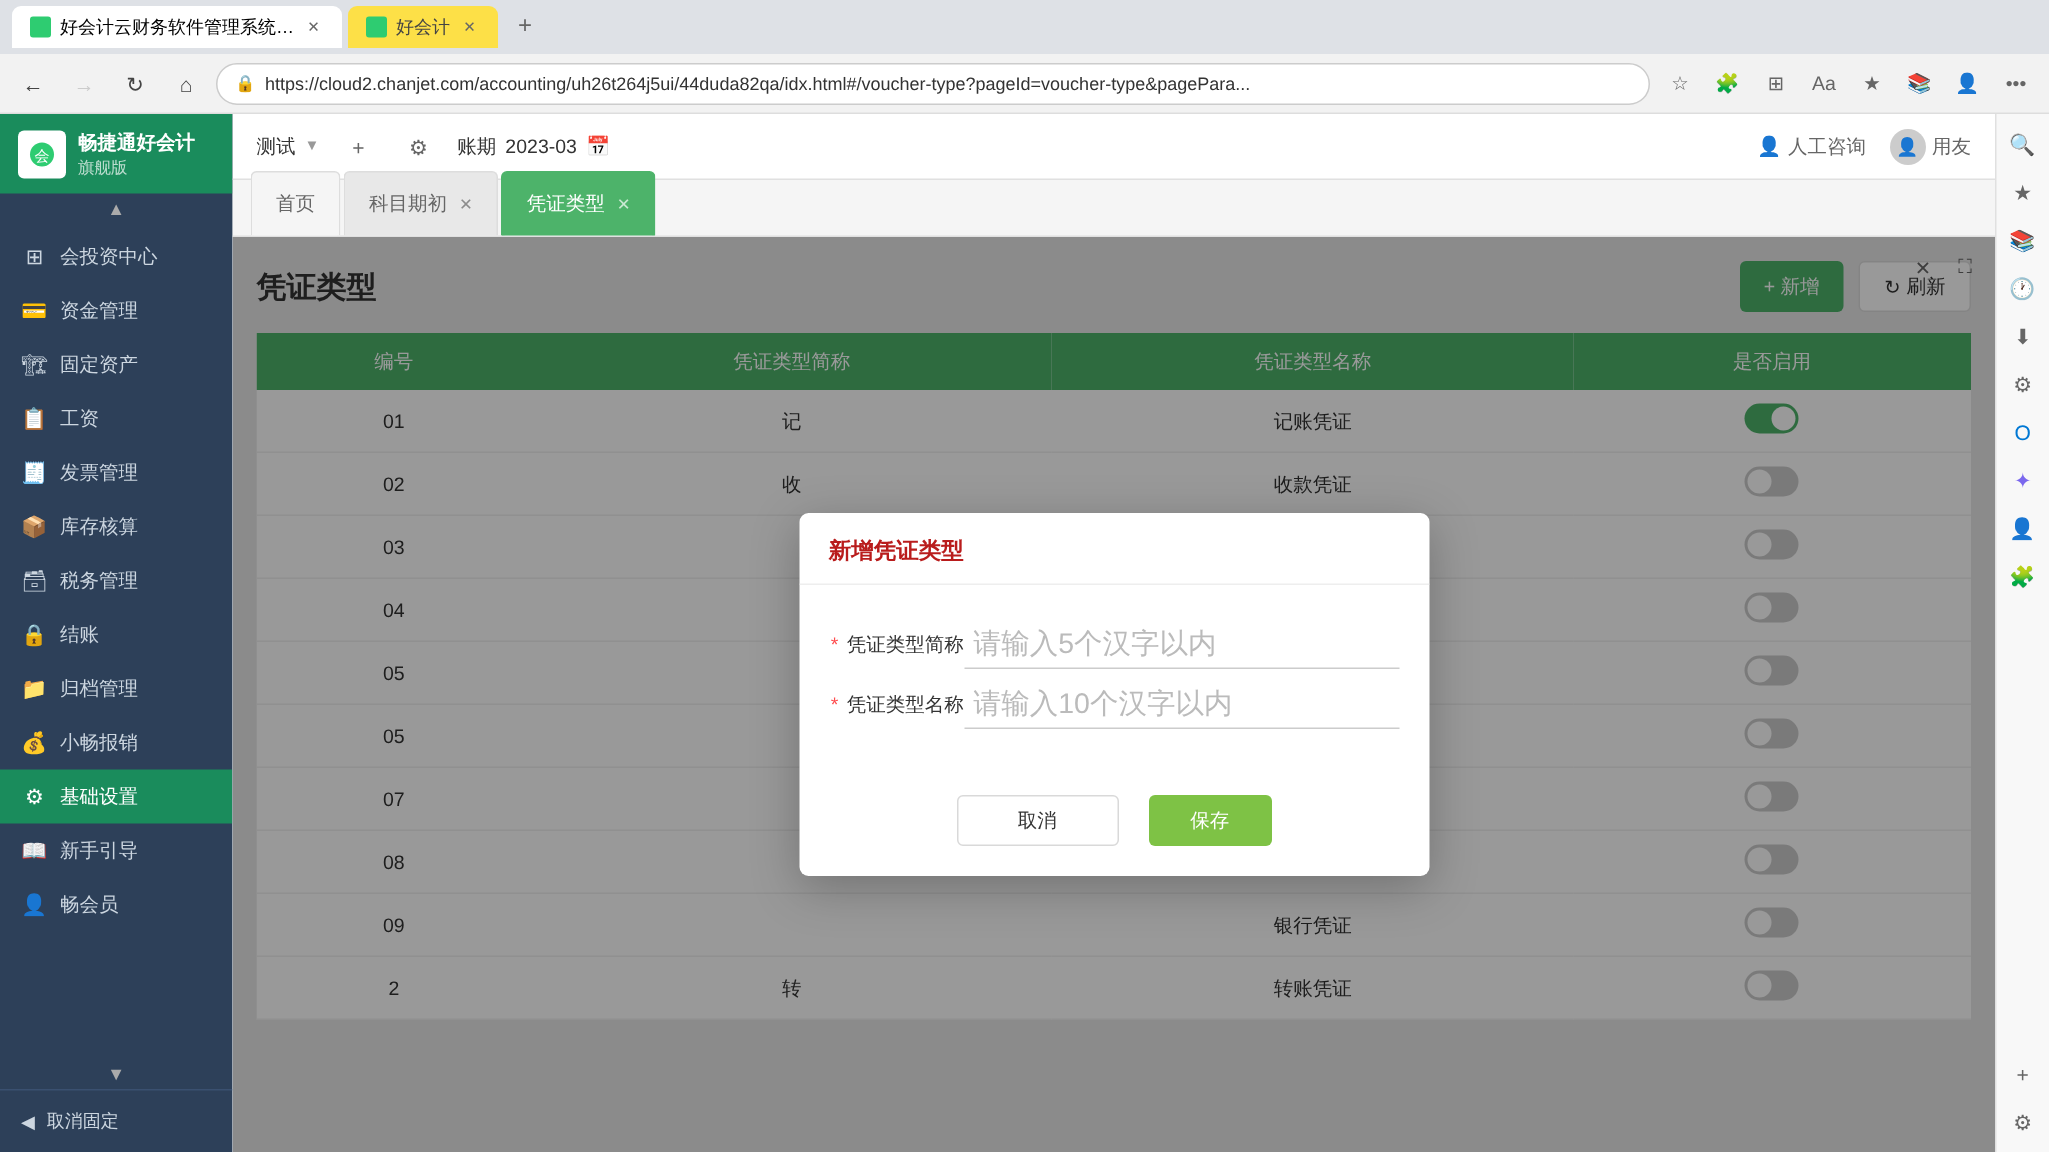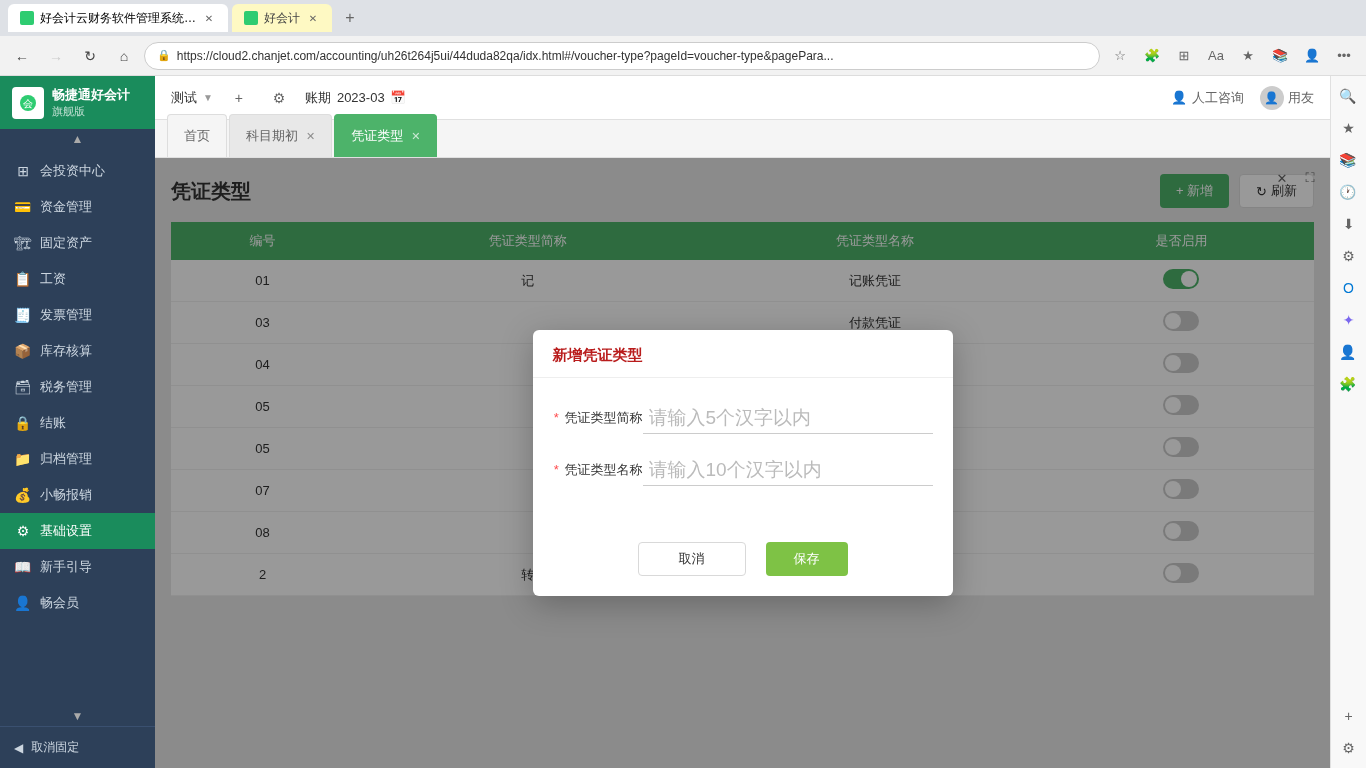--- a/index.html
+++ b/index.html
@@ -3,21 +3,21 @@
   <meta charset="utf-8">
   <style>
     * { margin: 0; padding: 0; box-sizing: border-box; }
     body { width: 1366px; height: 768px; overflow: hidden; font-family: "Microsoft YaHei", SimHei, sans-serif; font-size: 13px; background: #f0f0f0; }
 
     
     .browser-chrome { width: 100%; background: #f2f2f2; }
     .tab-bar { display: flex; align-items: center; height: 36px; background: #dee1e6; padding: 0 8px; gap: 4px; }
     .browser-tab { display: flex; align-items: center; height: 28px; padding: 0 12px; border-radius: 6px 6px 0 0; font-size: 12px; gap: 6px; max-width: 220px; white-space: nowrap; overflow: hidden; }
     .browser-tab.active { background: #fff; }
-    .browser-tab.inactive { background: #fef9c3; color: #444; }
+    .browser-tab.inactive { background: #fde047; color: #444; }
     .tab-favicon { width: 14px; height: 14px; background: #4a90d9; border-radius: 2px; flex-shrink: 0; }
     .tab-close { width: 14px; height: 14px; border-radius: 50%; display: flex; align-items: center; justify-content: center; cursor: pointer; font-size: 10px; color: #666; flex-shrink: 0; }
     .new-tab-btn { width: 28px; height: 28px; display: flex; align-items: center; justify-content: center; cursor: pointer; font-size: 16px; color: #666; }
 
     .address-bar { display: flex; align-items: center; height: 40px; background: #f2f2f2; padding: 0 8px; gap: 6px; border-bottom: 1px solid #ddd; }
     .nav-btn { width: 28px; height: 28px; display: flex; align-items: center; justify-content: center; cursor: pointer; border-radius: 50%; color: #444; font-size: 14px; }
     .url-box { flex: 1; height: 28px; background: #fff; border: 1px solid #ccc; border-radius: 14px; display: flex; align-items: center; padding: 0 12px; font-size: 12px; color: #333; gap: 6px; }
     .url-icon { color: #666; font-size: 11px; }
     .url-text { flex: 1; color: #333; font-size: 12px; }
     .address-actions { display: flex; gap: 4px; }
@@ -84,21 +84,21 @@
     .table-wrapper { overflow-y: auto; max-height: calc(100% - 60px); }
     .table-wrapper::-webkit-scrollbar { width: 6px; }
     .table-wrapper::-webkit-scrollbar-thumb { background: #ccc; border-radius: 3px; }
 
     
     .modal-overlay { position: absolute; top: 0; left: 0; right: 0; bottom: 0; background: rgba(0,0,0,0.4); display: flex; align-items: center; justify-content: center; z-index: 100; }
     .modal { background: #fff; border-radius: 6px; width: 420px; padding: 0; overflow: hidden; box-shadow: 0 8px 32px rgba(0,0,0,0.25); }
     .modal-header { padding: 16px 20px 12px; border-bottom: 1px solid #eee; display: flex; align-items: center; justify-content: space-between; }
     .modal-title { font-size: 15px; font-weight: bold; color: #b91c1c; }
     .modal-body { padding: 24px 20px; }
-    .form-row { display: flex; align-items: center; margin-bottom: 20px; }
+    .form-row { display: flex; align-items: center; margin-bottom: 8px; }
     .form-label { width: 90px; text-align: right; color: #333; font-size: 13px; flex-shrink: 0; }
     .form-label .required { color: #ff4d4f; margin-right: 2px; }
     .form-input { flex: 1; height: 32px; border: none; border-bottom: 1px solid #ccc; outline: none; font-size: 19px; color: #333; padding: 0 6px; background: transparent; }
     .form-input::placeholder { color: #bbb; }
     .modal-footer { padding: 12px 20px 20px; display: flex; justify-content: center; gap: 20px; }
     .btn-cancel { background: #fff; color: #333; border: 1px solid #d9d9d9; padding: 7px 40px; border-radius: 4px; cursor: pointer; font-size: 13px; }
     .btn-save { background: #7ec245; color: #fff; border: none; padding: 7px 28px; border-radius: 4px; cursor: pointer; font-size: 13px; }
 
     
     .right-panel { width: 36px; background: #f8f8f8; border-left: 1px solid #e0e0e0; display: flex; flex-direction: column; align-items: center; padding: 6px 0; gap: 4px; }
@@ -303,20 +303,28 @@
             <tbody id="table-body">
             <tr>
     <td>01</td>
     <td>记</td>
     <td>记账凭证</td>
     <td>
       <span class="toggle-on"></span>
     </td>
   </tr>
                 <tr>
+    <td>02</td>
+    <td>收</td>
+    <td>收款凭证</td>
+    <td>
+      <span class="toggle-off"></span>
+    </td>
+  </tr>
+                <tr>
     <td>03</td>
     <td></td>
     <td>付款凭证</td>
     <td>
       <span class="toggle-off"></span>
     </td>
   </tr>
                 <tr>
     <td>04</td>
     <td></td>
@@ -346,20 +354,28 @@
     <td></td>
     <td>付款凭证</td>
     <td>
       <span class="toggle-off"></span>
     </td>
   </tr>
                 <tr>
     <td>08</td>
     <td></td>
     <td>现金凭证</td>
+    <td>
+      <span class="toggle-off"></span>
+    </td>
+  </tr>
+                <tr>
+    <td>09</td>
+    <td></td>
+    <td>银行凭证</td>
     <td>
       <span class="toggle-off"></span>
     </td>
   </tr>
                 <tr>
     <td>2</td>
     <td>转</td>
     <td>转账凭证</td>
     <td>
       <span class="toggle-off"></span>

